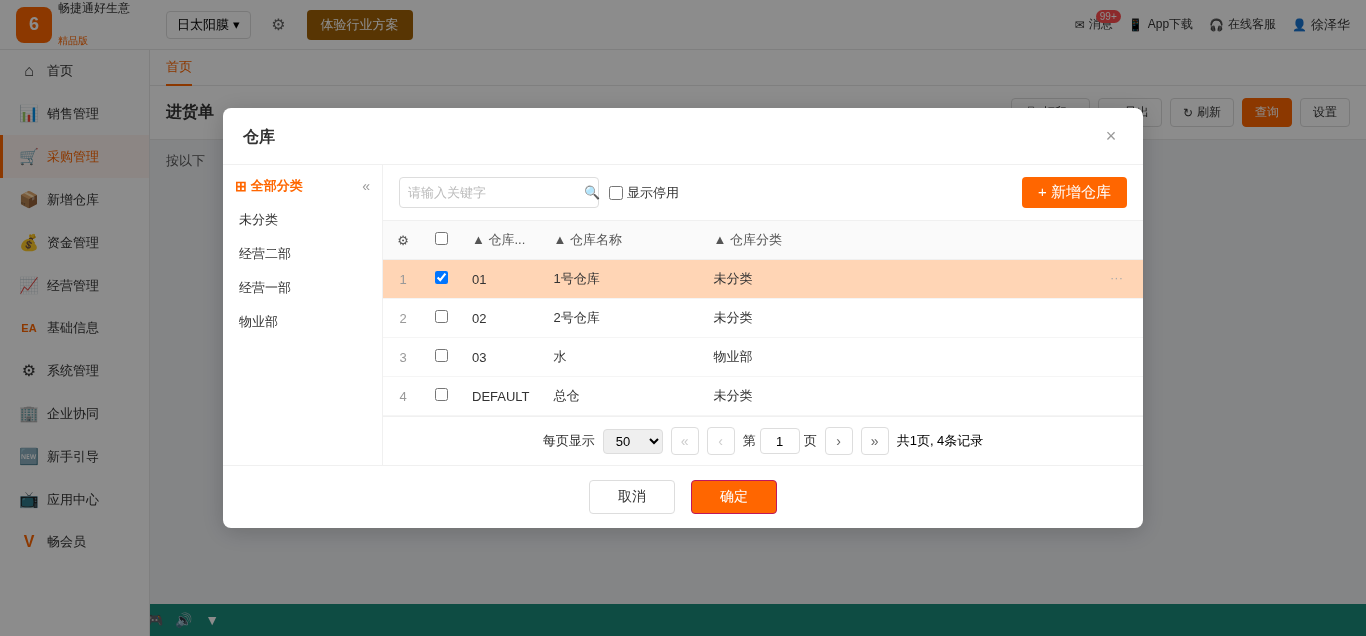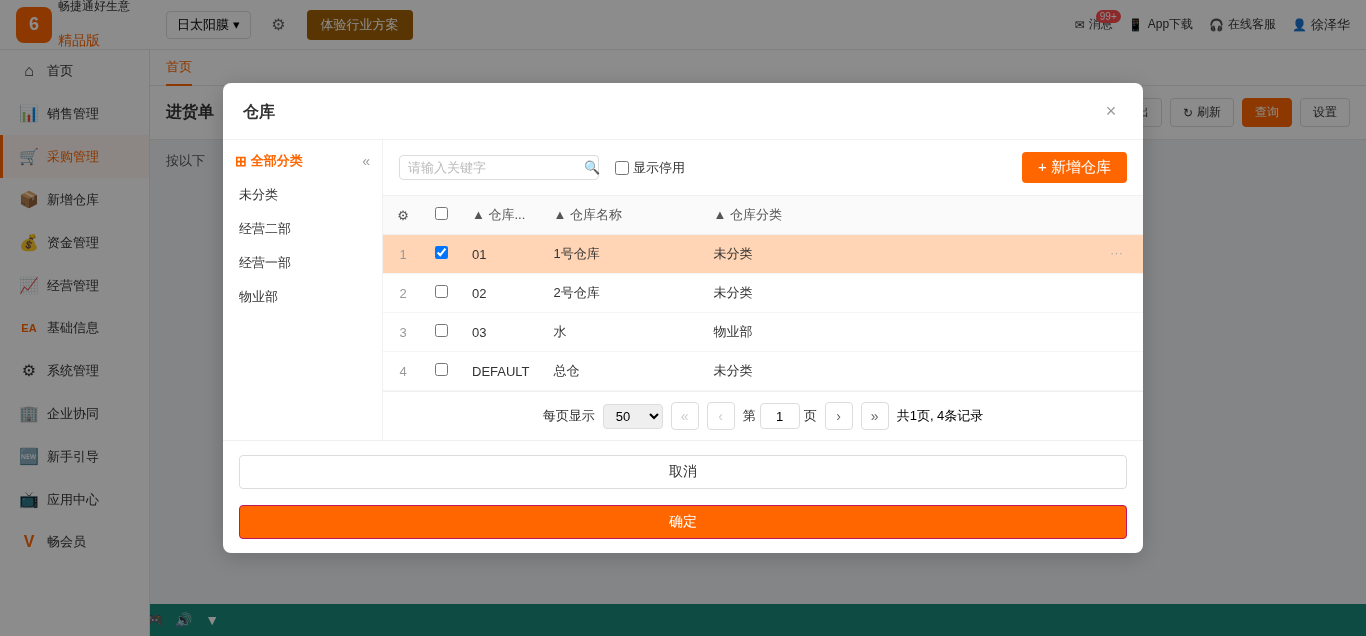--- a/index.html
+++ b/index.html
@@ -24,21 +24,21 @@
       gap: 6px;
     }
     .brand-logo {
       width: 36px; height: 36px;
       background: #ff6600;
       border-radius: 8px;
       display: flex; align-items: center; justify-content: center;
       color: #fff; font-weight: bold; font-size: 18px;
     }
     .brand-text { font-size: 12px; color: #333; line-height: 1.3; }
-    .brand-sub { font-size: 14px; color: #ff6600; margin-top: 18px; }
+    .brand-sub { font-size: 10px; color: #ff6600; margin-top: 18px; }
     .header-center {
       flex: 1;
       display: flex;
       align-items: center;
       gap: 12px;
     }
     .store-selector {
       display: flex; align-items: center; gap: 4px;
       border: 1px solid #ddd; border-radius: 4px;
       padding: 4px 10px; font-size: 13px; cursor: pointer;
@@ -177,21 +177,21 @@
     }
     .modal-sidebar-item {
       padding: 8px 16px;
       cursor: pointer; color: #333; font-size: 13px;
     }
     .modal-main {
       flex: 1; display: flex; flex-direction: column; overflow: hidden;
     }
     .modal-toolbar {
       padding: 12px 16px;
-      display: flex; align-items: center; gap: 16px;
+      display: flex; gap: 10px;
       border-bottom: 1px solid #f0f0f0;
     }
     .search-box {
       display: flex; align-items: center;
       border: 1px solid #ddd; border-radius: 4px;
       padding: 4px 8px; width: 200px;
     }
     .search-input {
       border: none; outline: none; flex: 1; font-size: 13px; color: #333;
     }
@@ -249,24 +249,23 @@
     }
     .page-btn:disabled { color: #ccc; cursor: not-allowed; }
     .page-info { font-size: 13px; color: #333; display: flex; align-items: center; gap: 4px; }
     .page-num-input {
       width: 40px; height: 26px;
       border: 1px solid #ddd; border-radius: 4px;
       text-align: center; font-size: 13px;
     }
     .modal-footer {
       padding: 14px 16px;
-      display: flex; justify-content: center;
+      display: flex; align-items: center; justify-content: center;
       gap: 16px;
       border-top: 1px solid #f0f0f0;
-      flex-direction: column;
     }
     .cancel-btn {
       padding: 7px 28px; border: 1px solid #ddd; border-radius: 4px;
       background: #fff; cursor: pointer; font-size: 14px; color: #333;
     }
     .confirm-btn {
       padding: 7px 28px; border: 1px solid #be185d; border-radius: 4px;
       background: #ff6600; cursor: pointer; font-size: 14px; color: #fff;
     }
 

